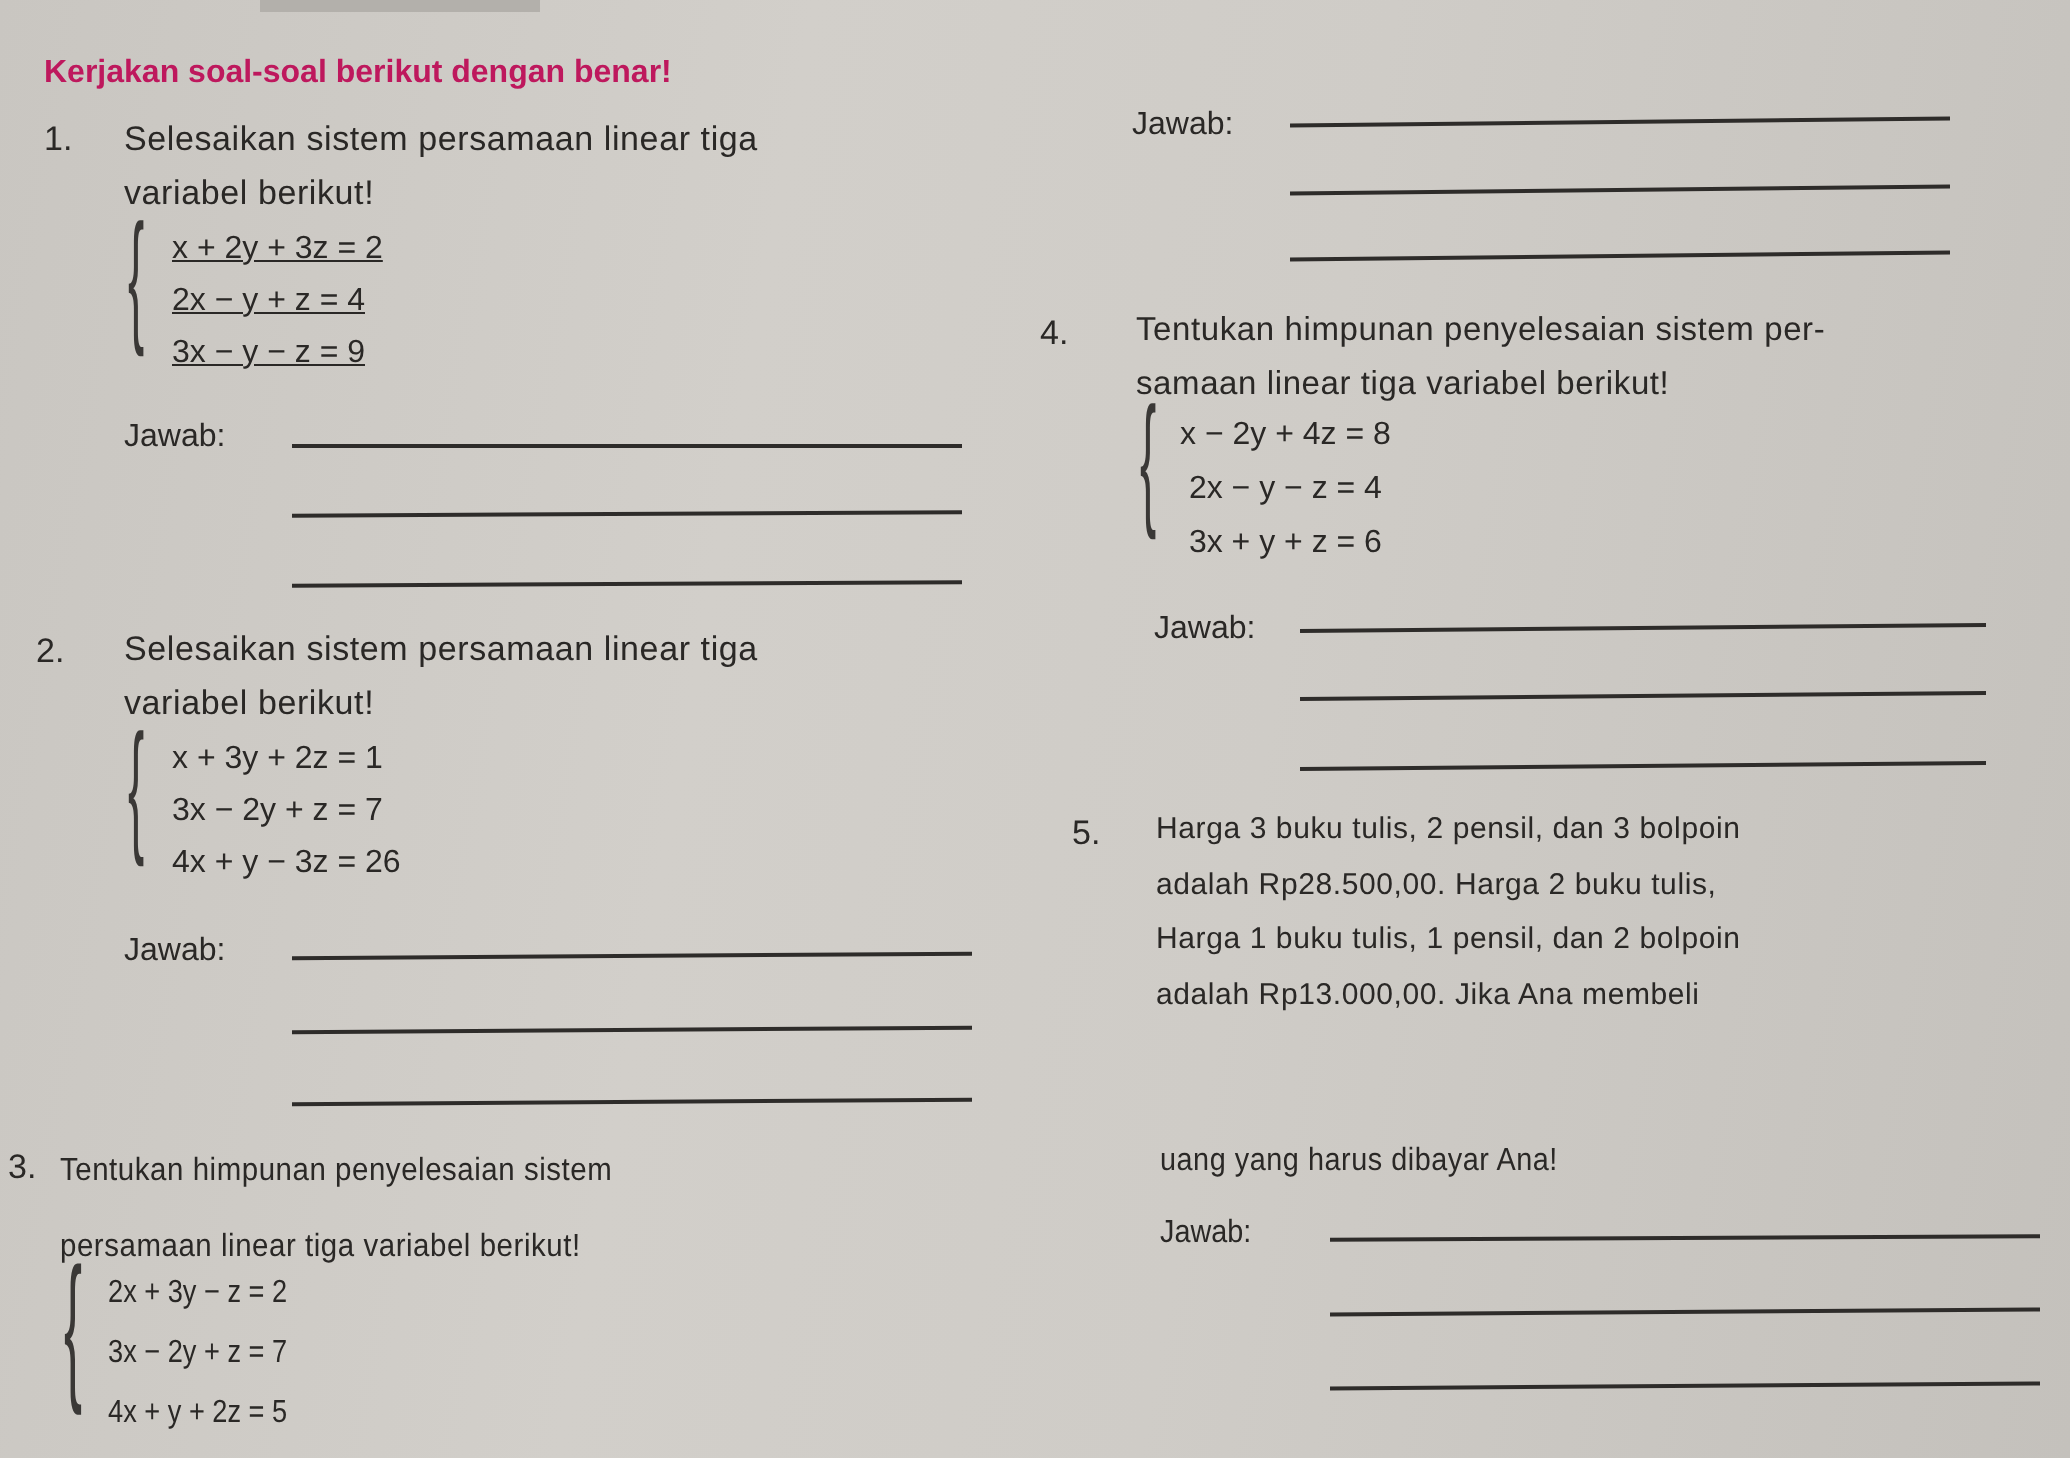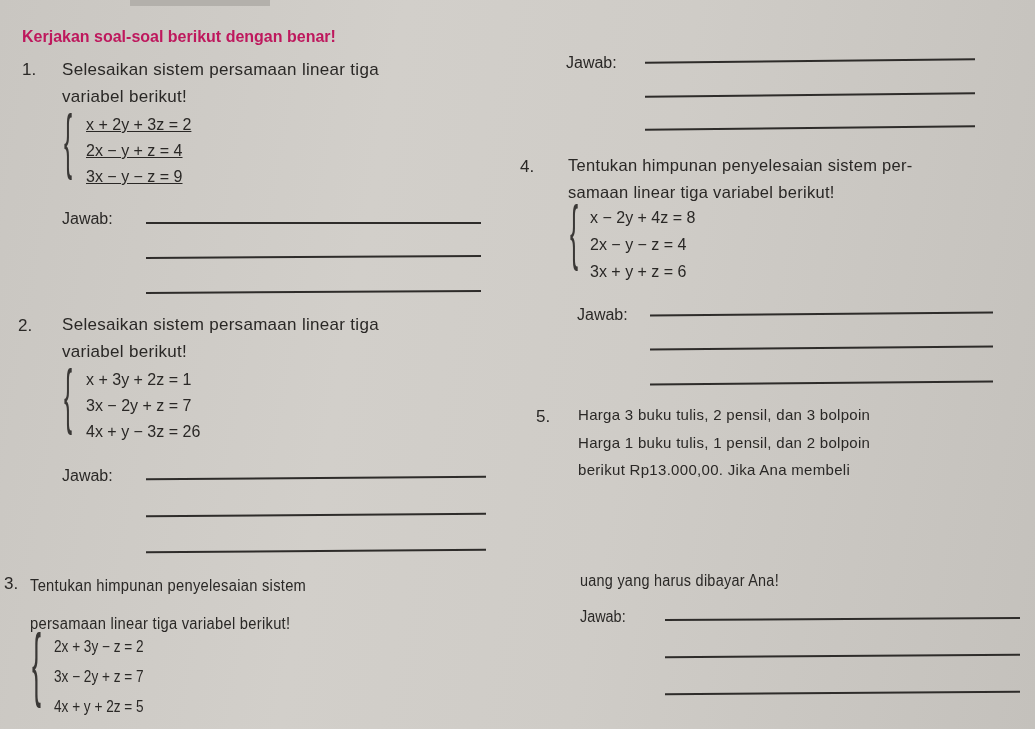--- a/index.html
+++ b/index.html
@@ -81,34 +81,35 @@
 <div class="line" style="left:645px;top:94px;width:330px;transform:rotate(-0.6deg);"></div>
 <div class="line" style="left:645px;top:127px;width:330px;transform:rotate(-0.6deg);"></div>
 
 <div class="abs num" style="left:520px;top:157px;">4.</div>
 <div class="abs qtext" style="left:568px;top:152px;font-size:16.5px;">
   <div>Tentukan himpunan penyelesaian sistem per-</div>
   <div>samaan linear tiga variabel berikut!</div>
 </div>
 <div class="abs eqgroup" style="left:570px;top:204px;">
   <div class="brace">{</div>
-  <div class="eqs" style="margin-left:6px;line-height:27px;">
+  <div class="eqs" style="margin-left:6px;line-height:27px;text-align:center;">
     <div>x − 2y + 4z = 8</div>
     <div>2x − y − z = 4</div>
     <div>3x + y + z = 6</div>
   </div>
 </div>
 <div class="abs jawab" style="left:577px;top:306px;">Jawab:</div>
 <div class="line" style="left:650px;top:313px;width:343px;transform:rotate(-0.5deg);"></div>
 <div class="line" style="left:650px;top:347px;width:343px;transform:rotate(-0.5deg);"></div>
 <div class="line" style="left:650px;top:382px;width:343px;transform:rotate(-0.5deg);"></div>
 
 <div class="abs num" style="left:536px;top:407px;">5.</div>
 <div class="abs qtext" style="left:578px;top:401px;font-size:15px;line-height:27.5px;">
   <div>Harga 3 buku tulis, 2 pensil, dan 3 bolpoin</div>
+  <div>adalah Rp28.500,00. Harga 2 buku tulis,</div>
   <div>Harga 1 buku tulis, 1 pensil, dan 2 bolpoin</div>
-  <div>berikut Rp13.000,00. Jika Ana membeli</div>
+  <div>adalah Rp13.000,00. Jika Ana membeli</div>
 </div>
 <div class="abs qtext" style="left:580px;top:567px;font-size:16px;transform:scaleX(0.9);transform-origin:left;">uang yang harus dibayar Ana!</div>
 <div class="abs jawab" style="left:580px;top:608px;transform:scaleX(0.9);transform-origin:left;">Jawab:</div>
 <div class="line" style="left:665px;top:618px;width:355px;transform:rotate(-0.3deg);"></div>
 <div class="line" style="left:665px;top:655px;width:355px;transform:rotate(-0.4deg);"></div>
 <div class="line" style="left:665px;top:692px;width:355px;transform:rotate(-0.4deg);"></div>
 
 </body></html>

